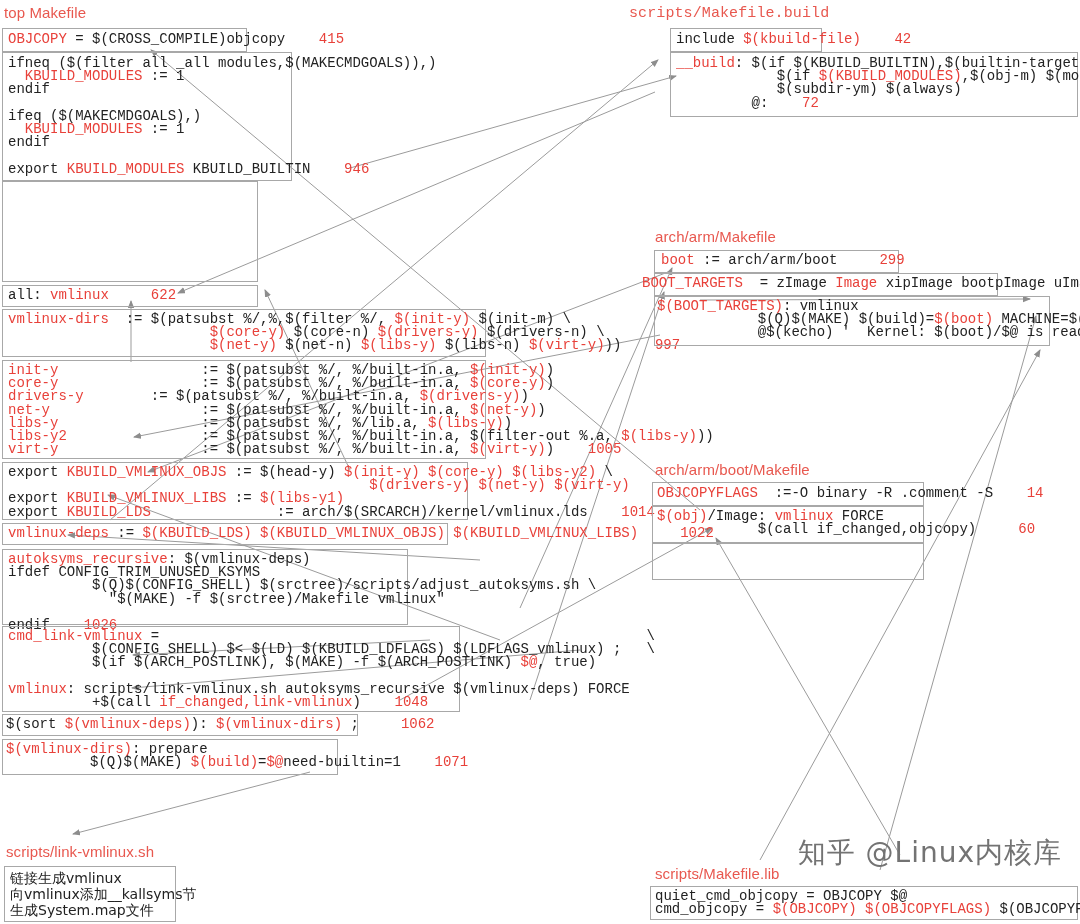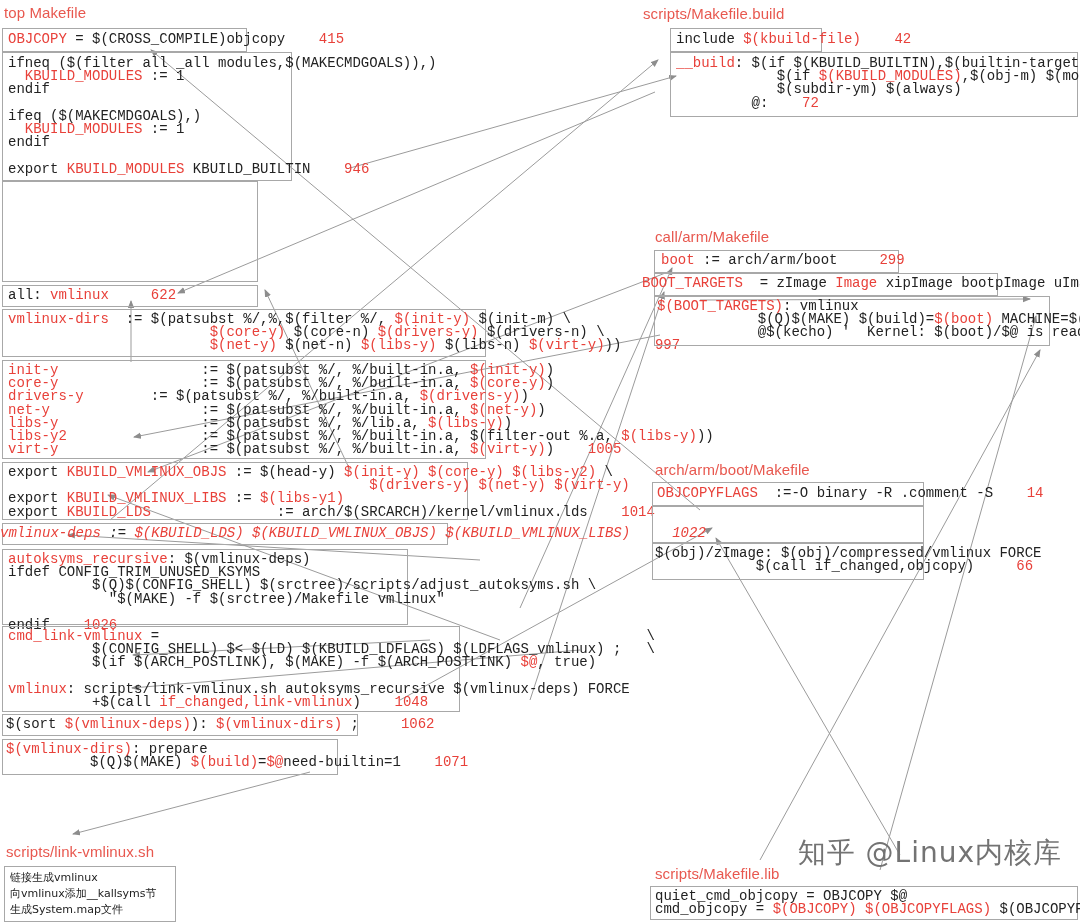--- a/index.html
+++ b/index.html
@@ -17,21 +17,21 @@
   .box{
     position:absolute;border:1px solid #a8a8a8;background:transparent;
     box-sizing:border-box;
   }
   .code{
     position:absolute;font-family:"Liberation Mono",monospace;
     font-size:14px;line-height:13.2px;color:#222;white-space:pre;
   }
   .code .k{color:#e8413a;}
   .code .n{color:#e8413a;}
-  .cjk{position:absolute;font-family:"DejaVu Sans",sans-serif;font-size:11px;
+  .cjk{position:absolute;font-family:"DejaVu Sans",sans-serif;font-size:14px;
        line-height:16px;color:#222;white-space:pre;}
   .watermark{
     position:absolute;right:18px;bottom:48px;font-family:"DejaVu Sans",sans-serif;
     font-size:28px;color:#737373;white-space:nowrap;letter-spacing:1px;
   }
 </style>
 </head>
 <body>
 
 <div id="canvas">
@@ -101,21 +101,21 @@
 <span class="k">libs-y2</span>                := $(patsubst %/, %/built-in.a, $(filter-out %.a, <span class="k">$(libs-y)</span>))
 <span class="k">virt-y</span>                 := $(patsubst %/, %/built-in.a, <span class="k">$(virt-y)</span>)    <span class="n">1005</span></div>
 
   <div class="box" style="left:2px;top:462px;width:466px;height:58px;"></div>
   <div class="code" style="left:8px;top:466px;">export <span class="k">KBUILD_VMLINUX_OBJS</span> := $(head-y) <span class="k">$(init-y)</span> <span class="k">$(core-y)</span> <span class="k">$(libs-y2)</span> \
                                            <span class="k">$(drivers-y)</span> <span class="k">$(net-y)</span> <span class="k">$(virt-y)</span>
 export <span class="k">KBUILD_VMLINUX_LIBS</span> := <span class="k">$(libs-y1)</span>
 export <span class="k">KBUILD_LDS</span>               := arch/$(SRCARCH)/kernel/vmlinux.lds    <span class="n">1014</span></div>
 
   <div class="box" style="left:2px;top:523px;width:446px;height:22px;"></div>
-  <div class="code" style="left:0;top:527px;font-style:italic;"><span class="k">vmlinux-deps</span> := <span class="k">$(KBUILD_LDS)</span> <span class="k">$(KBUILD_VMLINUX_OBJS)</span> <span class="k">$(KBUILD_VMLINUX_LIBS)</span>     <span class="n">1022</span></div>
+  <div class="code" style="left:8px;top:527px;"><span class="k">vmlinux-deps</span> := <span class="k">$(KBUILD_LDS)</span> <span class="k">$(KBUILD_VMLINUX_OBJS)</span> <span class="k">$(KBUILD_VMLINUX_LIBS)</span>     <span class="n">1022</span></div>
 
   <div class="box" style="left:2px;top:549px;width:406px;height:76px;"></div>
   <div class="code" style="left:8px;top:553px;"><span class="k">autoksyms_recursive</span>: $(vmlinux-deps)
 ifdef CONFIG_TRIM_UNUSED_KSYMS
           $(Q)$(CONFIG_SHELL) $(srctree)/scripts/adjust_autoksyms.sh \
             "$(MAKE) -f $(srctree)/Makefile vmlinux"
 
 endif    <span class="n">1026</span></div>
 
   <div class="box" style="left:2px;top:626px;width:458px;height:86px;"></div>
@@ -126,54 +126,54 @@
 <span class="k">vmlinux</span>: scripts/link-vmlinux.sh autoksyms_recursive $(vmlinux-deps) FORCE
           +$(call <span class="k">if_changed,link-vmlinux</span>)    <span class="n">1048</span></div>
 
   <div class="box" style="left:2px;top:714px;width:356px;height:22px;"></div>
   <div class="code" style="left:6px;top:718px;">$(sort <span class="k">$(vmlinux-deps)</span>): <span class="k">$(vmlinux-dirs)</span> ;     <span class="n">1062</span></div>
 
   <div class="box" style="left:2px;top:739px;width:336px;height:36px;"></div>
   <div class="code" style="left:6px;top:743px;"><span class="k">$(vmlinux-dirs)</span>: prepare
           $(Q)$(MAKE) <span class="k">$(build)</span>=<span class="k">$@</span>need-builtin=1    <span class="n">1071</span></div>
 
-  <div class="section-title" style="left:643px;top:5px;">scripts/Makefile.build</div>
+  <div class="section-title" style="left:629px;top:5px;font-family:Liberation Mono, monospace;">scripts/Makefile.build</div>
 
   <div class="box" style="left:670px;top:28px;width:152px;height:24px;"></div>
   <div class="code" style="left:676px;top:33px;">include <span class="k">$(kbuild-file)</span>    <span class="n">42</span></div>
 
   <div class="box" style="left:670px;top:52px;width:408px;height:65px;"></div>
   <div class="code" style="left:676px;top:57px;"><span class="k">__build</span>: $(if $(KBUILD_BUILTIN),$(builtin-target) $(lib-target) $(extra-y)) \
             $(if <span class="k">$(KBUILD_MODULES)</span>,$(obj-m) $(modorder-target)) \
             $(subdir-ym) $(always)
          @:    <span class="n">72</span></div>
 
-  <div class="section-title" style="left:655px;top:228px;">call/arm/Makefile</div>
+  <div class="section-title" style="left:655px;top:228px;">arch/arm/Makefile</div>
 
   <div class="box" style="left:654px;top:250px;width:245px;height:23px;"></div>
   <div class="code" style="left:661px;top:254px;"><span class="k">boot</span> := arch/arm/boot     <span class="n">299</span></div>
 
   <div class="box" style="left:654px;top:273px;width:344px;height:23px;"></div>
   <div class="code" style="left:642px;top:277px;"><span class="k">BOOT_TARGETS</span>  = zImage <span class="k">Image</span> xipImage bootpImage uImage     <span class="n">330</span></div>
 
   <div class="box" style="left:654px;top:296px;width:396px;height:50px;"></div>
   <div class="code" style="left:657px;top:300px;"><span class="k">$(BOOT_TARGETS)</span>: vmlinux
             $(Q)$(MAKE) $(build)=<span class="k">$(boot)</span> MACHINE=$(MACHINE) $(boot)/<span class="k">$@</span>
             @$(kecho) '  Kernel: $(boot)/$@ is ready'     <span class="n">338</span></div>
 
   <div class="section-title" style="left:655px;top:461px;">arch/arm/boot/Makefile</div>
 
   <div class="box" style="left:652px;top:482px;width:272px;height:24px;"></div>
   <div class="code" style="left:657px;top:487px;"><span class="k">OBJCOPYFLAGS</span>  :=-O binary -R .comment -S    <span class="n">14</span></div>
 
   <div class="box" style="left:652px;top:506px;width:272px;height:37px;"></div>
+  <div class="code" style="left:657px;top:510px;"><span class="k">$(obj)</span>/Image: <span class="k">vmlinux</span> FORCE
+            $(call if_changed,objcopy)     <span class="n">60</span></div>
 
   <div class="box" style="left:652px;top:543px;width:272px;height:37px;"></div>
-  <div class="code" style="left:655px;top:547px;">$(obj)/zImage: $(obj)/compressed/vmlinux FORCE
-            $(call if_changed,objcopy)     <span class="n">66</span></div>
 
   <div class="section-title" style="left:6px;top:843px;">scripts/link-vmlinux.sh</div>
 
   <div class="box" style="left:4px;top:866px;width:172px;height:56px;"></div>
   <div class="cjk" style="left:10px;top:870px;">链接生成vmlinux
 向vmlinux添加__kallsyms节
 生成System.map文件</div>
 
   <div class="section-title" style="left:655px;top:865px;">scripts/Makefile.lib</div>
 

